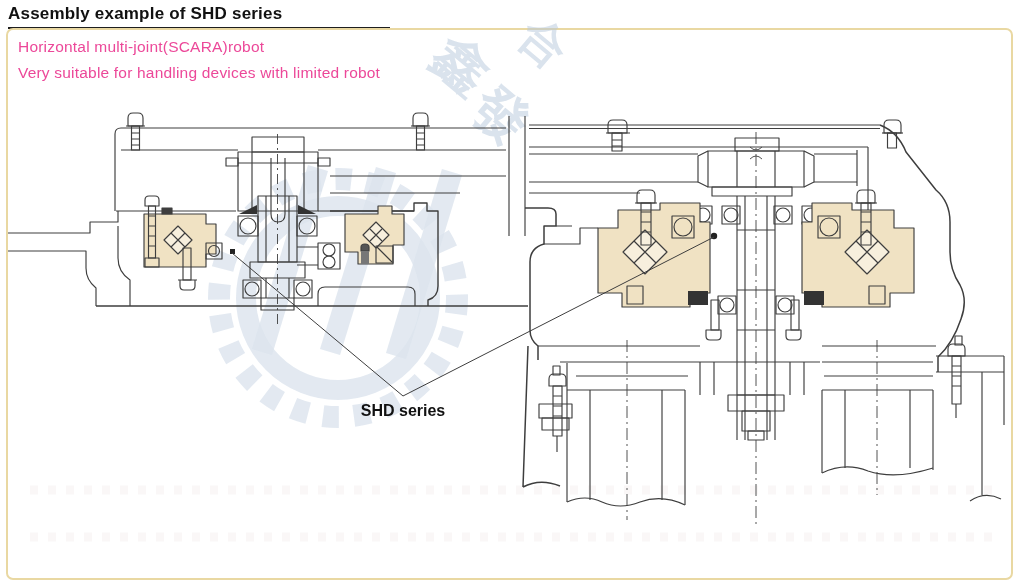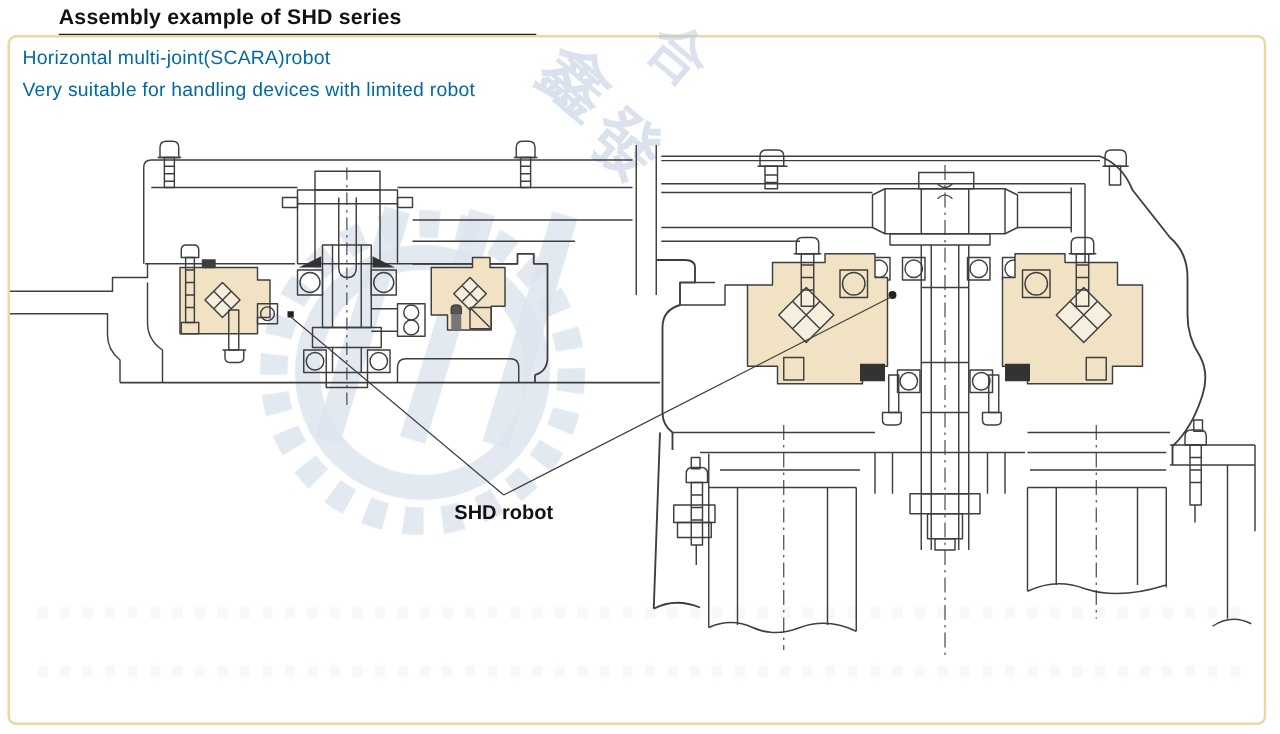--- a/index.html
+++ b/index.html
@@ -3,28 +3,28 @@
 <meta charset="utf-8">
 <style>
   html,body{margin:0;padding:0;}
   body{
     width:1024px;height:587px;position:relative;background:#ffffff;
     font-family:"Liberation Sans","DejaVu Sans",sans-serif;color:#1c1c1c;overflow:hidden;
   }
   .page-title{
     position:absolute;left:8px;top:4px;width:382px;
     font-size:17px;font-weight:bold;color:#111;
-    padding-bottom:3px;border-bottom:2px solid #1e1e1e;letter-spacing:.2px;margin-left:39px;
+    padding-bottom:3px;border-bottom:2px solid #1e1e1e;letter-spacing:.2px;
   }
   .content-frame{
     position:absolute;left:6px;top:28px;width:1003px;height:548px;
     border:2px solid #e9d8a2;border-radius:7px;background:transparent;
   }
   .desc{
-    position:absolute;left:18px;font-size:15.5px;color:#0369a1;letter-spacing:.2px;
+    position:absolute;left:18px;font-size:15.5px;color:#ec4899;letter-spacing:.2px;
   }
   .desc.l1{top:38px}
   .desc.l2{top:64px}
   .shd-label{
     position:absolute;left:350px;top:402px;width:106px;text-align:center;
     font-size:16px;font-weight:bold;color:#111;
   }
   svg.drawing{position:absolute;left:0;top:0;}
 </style>
 </head>
@@ -331,13 +331,13 @@
 
     <g>
       <rect x="230" y="249" width="5" height="5" fill="#222" stroke="none"></rect>
       <circle cx="714" cy="236" r="3.2" fill="#222" stroke="none"></circle>
       <line x1="232" y1="253" x2="403" y2="396" stroke-width="1"></line>
       <line x1="714" y1="237" x2="403" y2="396" stroke-width="1"></line>
     </g>
   </g>
 </svg>
 
-<div class="shd-label">SHD robot</div>
+<div class="shd-label">SHD series</div>
 
 </body></html>

